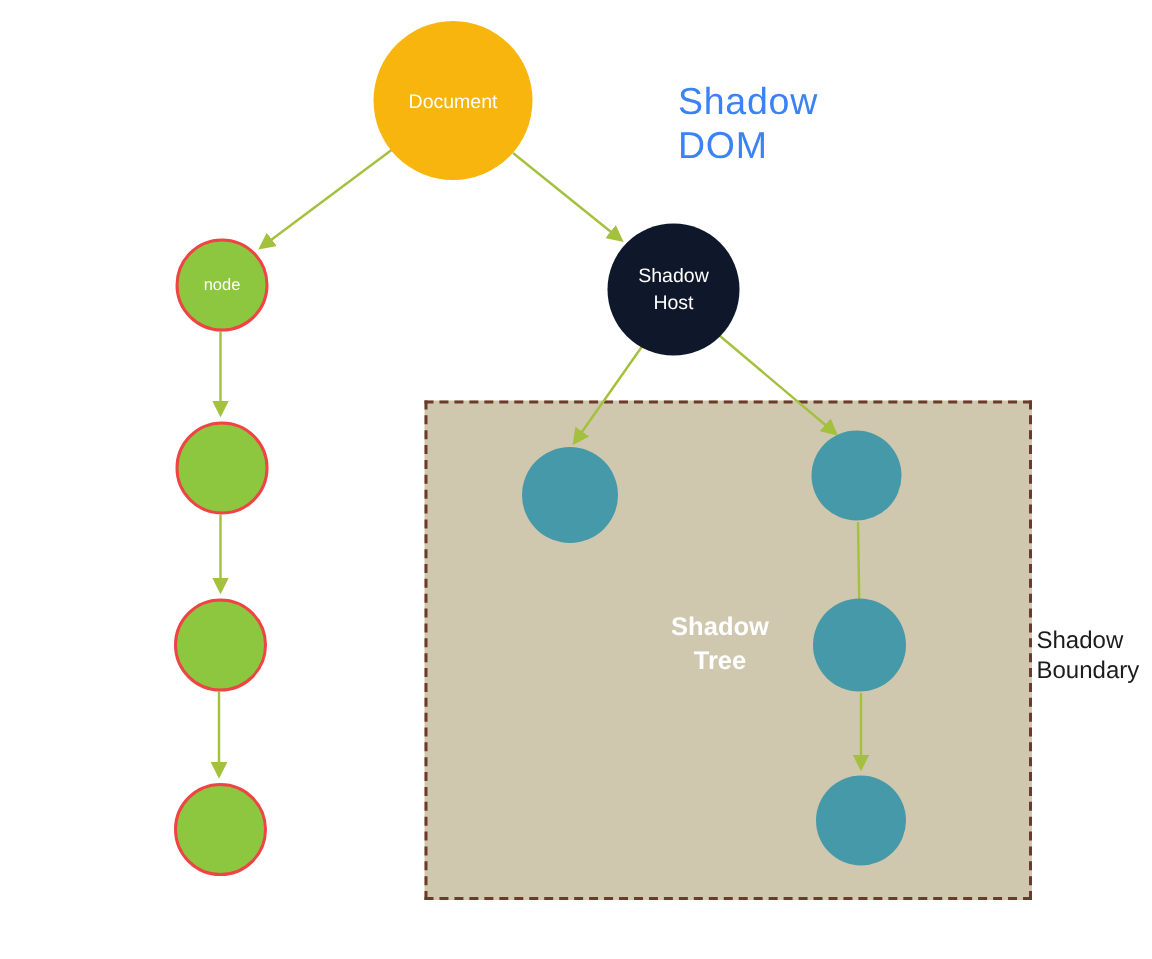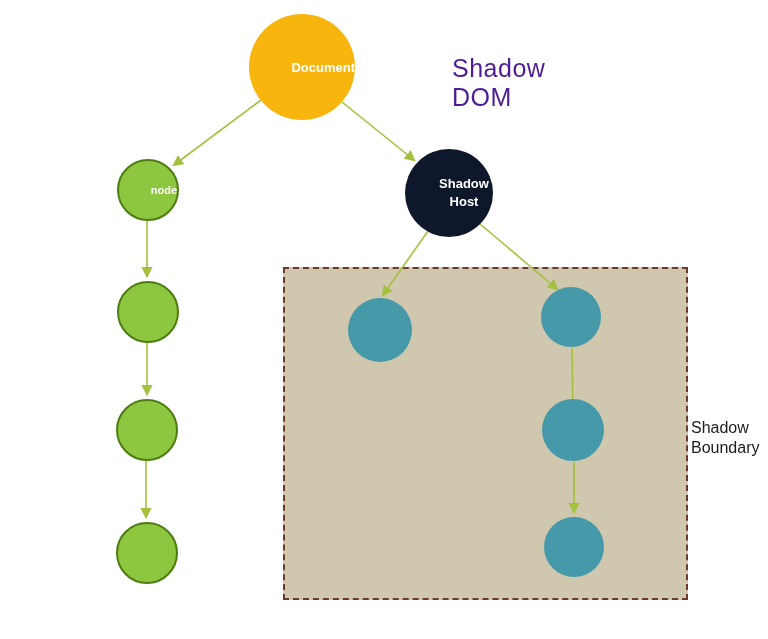--- a/index.html
+++ b/index.html
@@ -14,21 +14,21 @@
   }
 
   .diagram-title {
     position: absolute;
     left: 452px;
     top: 54px;
     width: 160px;
     font-size: 25px;
     font-weight: 500;
     letter-spacing: 0.5px;
-    color: #4c1d95;
+    color: #3b82f6;
   }
 
   .boundary-box {
     position: absolute;
     left: 283px;
     top: 267px;
     width: 401px;
     height: 329px;
     background: #cfc8ae;
     border: 2px dashed #6b3a2b;
@@ -39,31 +39,31 @@
     left: 0;
     top: 0;
     pointer-events: none;
   }
 
   .circle {
     position: absolute;
     border-radius: 50%;
     display: flex;
     align-items: center;
-    justify-content: flex-end;
+    justify-content: center;
     text-align: center;
     color: #ffffff;
-    font-weight: bold;
+    font-weight: normal;
   }
 
   .doc-circle   { left: 249px; top: 14px;  width: 106px; height: 106px; background: #f7b50e; font-size: 13px; }
   .host-circle  { left: 405px; top: 149px; width: 88px;  height: 88px;  background: #0f172a; font-size: 13px; line-height: 1.35; }
   .host-circle .lbl { width: 58px; }
 
-  .green-circle { background: #8dc63f; border: 2px solid #4d7c0f; width: 58px; height: 58px; font-size: 11px; }
+  .green-circle { background: #8dc63f; border: 2px solid #ef4444; width: 58px; height: 58px; font-size: 11px; }
   .g-node { left: 117px; top: 159px; }
   .g-2    { left: 117px; top: 281px; }
   .g-3    { left: 116px; top: 399px; }
   .g-4    { left: 116px; top: 522px; }
 
   .teal-circle { background: #4599a8; }
   .t-1 { left: 348px; top: 298px; width: 64px; height: 64px; }
   .t-2 { left: 541px; top: 287px; width: 60px; height: 60px; }
   .t-3 { left: 542px; top: 399px; width: 62px; height: 62px; }
   .t-4 { left: 544px; top: 517px; width: 60px; height: 60px; }
@@ -131,15 +131,16 @@
 
   <div class="circle host-circle">
     <span class="lbl">Shadow Host</span>
   </div>
 
   <div class="circle teal-circle t-1"></div>
   <div class="circle teal-circle t-2"></div>
   <div class="circle teal-circle t-3"></div>
   <div class="circle teal-circle t-4"></div>
 
+  <div class="shadow-tree-label">Shadow Tree</div>
   <div class="boundary-label">Shadow Boundary</div>
 
 </div>
 
 </body></html>

